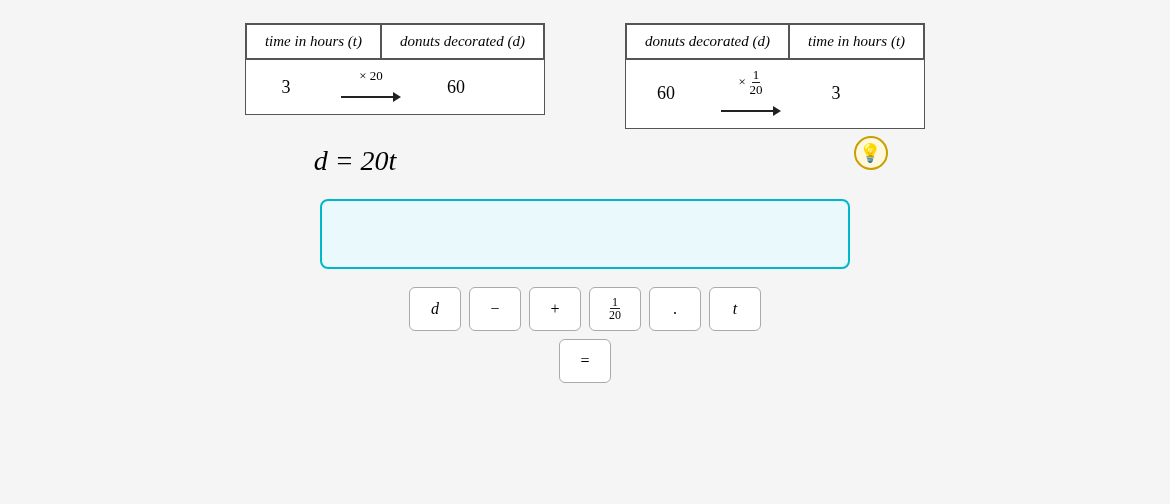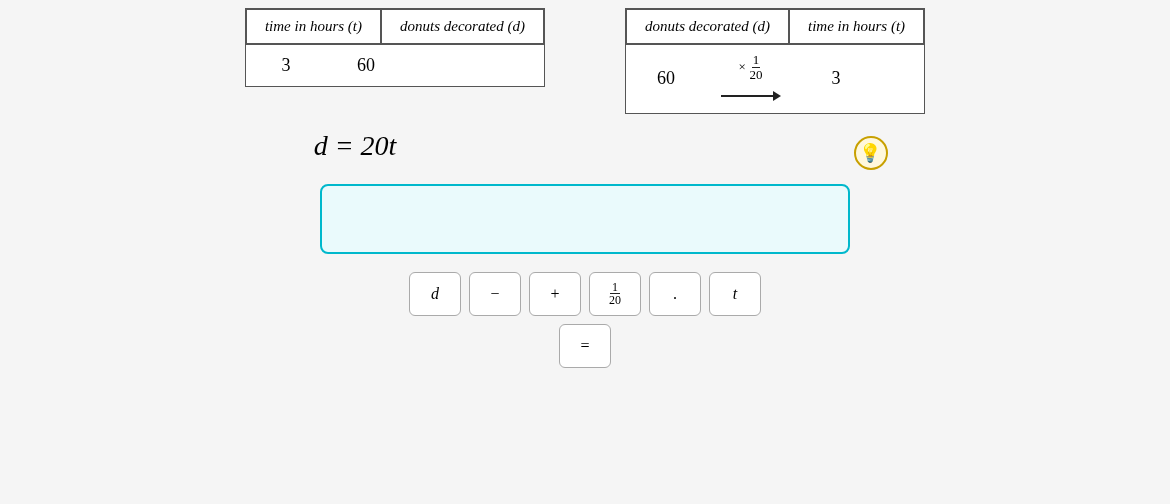--- a/index.html
+++ b/index.html
@@ -13,21 +13,21 @@
     }
 
     .main-container {
       width: 1170px;
       height: 468px;
       background: #f5f5f5;
       position: relative;
       display: flex;
       flex-direction: column;
       align-items: center;
-      padding: 0 0;
+      padding: 15px 0;
     }
 
     
     .tables-row {
       display: flex;
       flex-direction: row;
       align-items: flex-start;
       gap: 80px;
       margin-top: 8px;
       margin-bottom: 16px;
@@ -220,20 +220,27 @@
       <div class="table-header-row">
         <div class="table-header-cell">
           time in hours (<span class="var">t</span>)
         </div>
         <div class="table-header-cell">
           donuts decorated (<span class="var">d</span>)
         </div>
       </div>
       <div class="table-data-row">
         <div class="table-data-cell number">3</div>
+        <div class="arrow-cell">
+          <span class="arrow-label">× 20</span>
+          <svg class="arrow-svg" width="60" height="18" viewBox="0 0 60 18">
+            <line x1="0" y1="9" x2="52" y2="9" stroke="#222" stroke-width="2"></line>
+            <polygon points="52,4 60,9 52,14" fill="#222"></polygon>
+          </svg>
+        </div>
         <div class="table-data-cell number">60</div>
       </div>
     </div>
 
     <div class="table-wrapper">
       <div class="table-header-row">
         <div class="table-header-cell">
           donuts decorated (<span class="var">d</span>)
         </div>
         <div class="table-header-cell">

